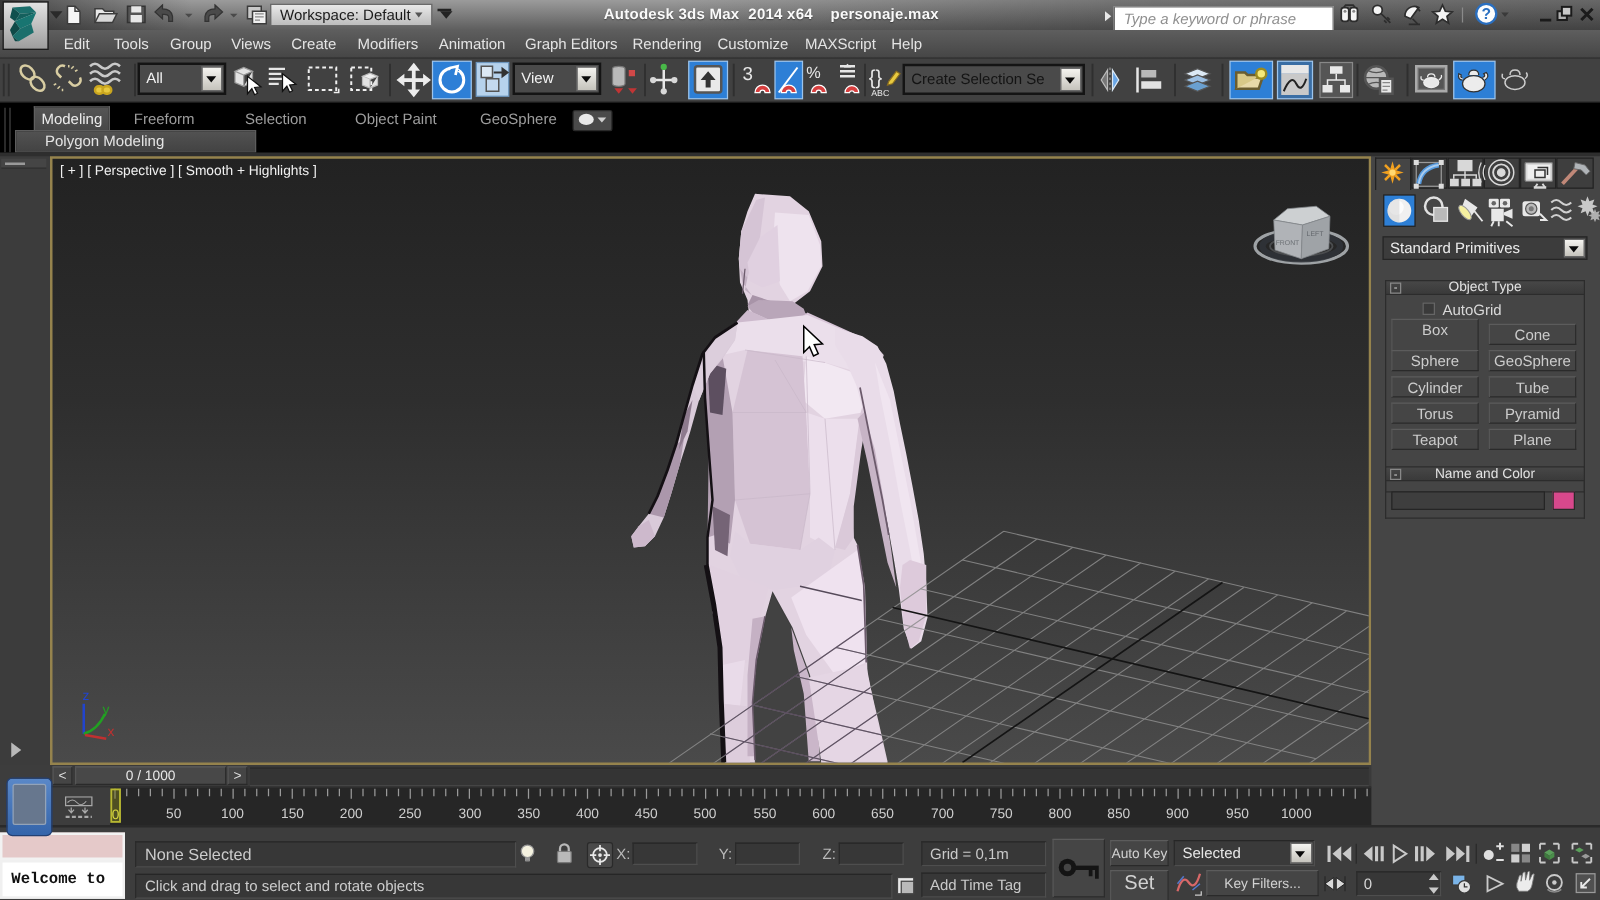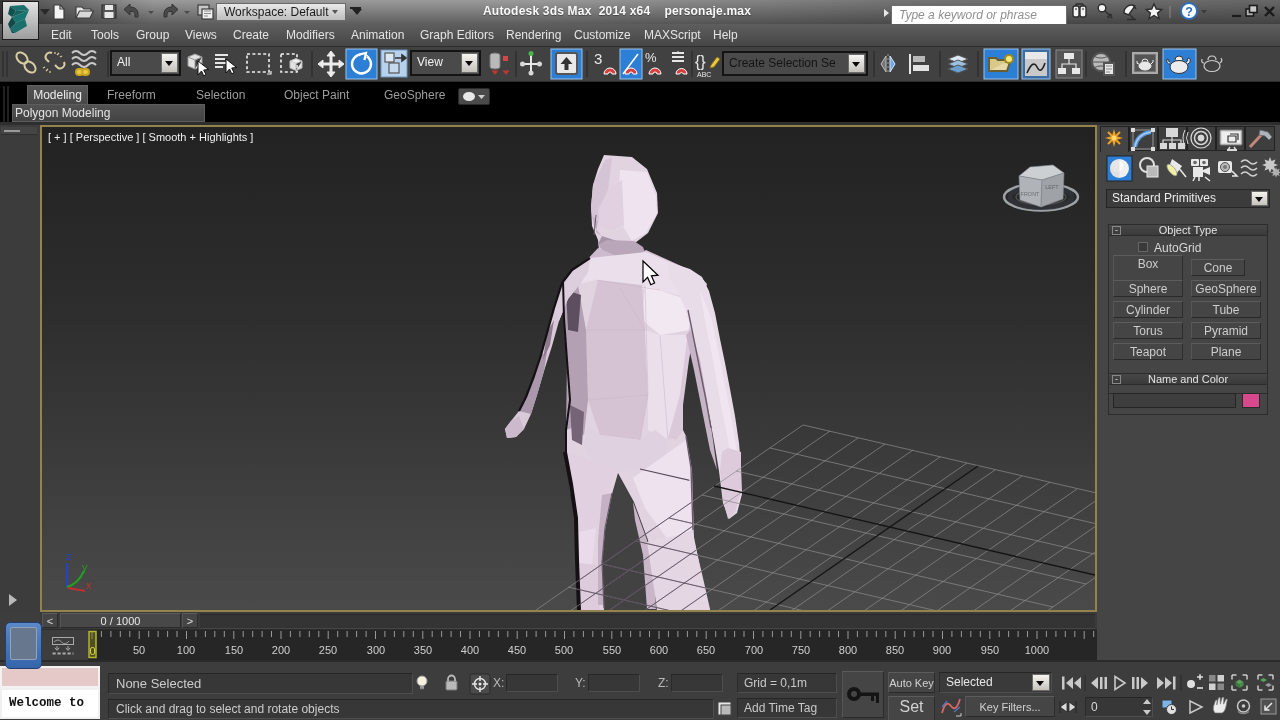--- a/index.html
+++ b/index.html
@@ -339,21 +339,21 @@
   <div class="abs txt" style="left:196px;top:6px;color:#9d9d9d">Selection</div>
   <div class="abs txt" style="left:284px;top:6px;color:#9d9d9d">Object Paint</div>
   <div class="abs txt" style="left:384px;top:6px;color:#9d9d9d">GeoSphere</div>
   <div class="abs" style="left:458px;top:6px;width:30px;height:15px;background:#4a4a4a;border:1px solid #2a2a2a;border-radius:2px">
     <svg width="28" height="13">
           <ellipse cx="10" cy="6.5" rx="6" ry="4.5" fill="#e8e8e8"></ellipse>
           <path d="M19,5 l3.5,4 3.5,-4" fill="#cfcfcf"></path>
         </svg>
   </div>
 
-  <div class="abs" style="left:12px;top:22px;width:193px;height:18px;background:linear-gradient(#525252,#434343);border:1px solid #5d5d5d;box-sizing:border-box;color:#e4e4e4;font-size:12px;padding-left:2px;line-height:17px">Polygon Modeling</div>
+  <div class="abs" style="left:12px;top:22px;width:193px;height:18px;background:linear-gradient(#525252,#434343);border:1px solid #5d5d5d;box-sizing:border-box;color:#e4e4e4;font-size:12px;padding-left:23px;line-height:17px">Polygon Modeling</div>
   <div class="abs" style="left:0;top:40px;width:1280px;height:3px;background:#2e2e2e"></div>
 </div>
 
 <div class="abs" id="leftstrip" style="left:0;top:125px;width:40px;height:487px;background:#3c3c3c">
   <div class="abs" style="left:1px;top:2px;width:36px;height:7px;background:#454545;border-bottom:1px solid #2e2e2e">
     <div class="abs" style="left:3px;top:3px;width:16px;height:1.5px;background:#9a9a9a"></div>
   </div>
   <div class="abs" style="left:9px;top:469px;width:0;height:0;border:6px solid transparent;border-left:8px solid #b9b9b9"></div>
 </div>
 
@@ -571,21 +571,21 @@
   <div class="abs sunken" style="left:9px;top:64px;width:164px;height:19px;background:#3c3c3c;border:1px solid #252525;font-size:12px;color:#ececec;line-height:17px;padding-left:5px">Standard Primitives<div class="ddarrow"></div></div>
 
   <div class="abs" style="left:11px;top:99px;width:160px;height:12px;background:linear-gradient(#474747,#3a3a3a);border:1px solid #2c2c2c;box-sizing:border-box">
     <div class="abs" style="left:3px;top:1px;width:9px;height:9px;border:1px solid #888;box-sizing:border-box;color:#ddd;font-size:9px;line-height:7px;text-align:center">-</div>
     <div class="abs" style="left:0;right:0;top:-1px;text-align:center;color:#e2e2e2;font-size:11px">Object Type</div>
   </div>
   <div class="abs" style="left:11px;top:111px;width:160px;height:158px;border:1px solid #2c2c2c;border-top:none;box-sizing:border-box"></div>
   <div class="abs" style="left:41px;top:117px;width:10px;height:10px;background:#3a3a3a;border:1px solid #666;box-sizing:border-box"></div>
   <div class="abs" style="left:57px;top:116px;color:#d8d8d8;font-size:12px">AutoGrid</div>
   <div class="abs btn" style="left:16px;top:130px;width:70px;height:34px;font-size:12px;line-height:16px">Box</div>
-  <div class="abs btn" style="left:94px;top:134px;width:54px;height:17px;font-size:12px;line-height:16px">Cone</div>
+  <div class="abs btn" style="left:94px;top:134px;width:70px;height:17px;font-size:12px;line-height:16px">Cone</div>
   <div class="abs btn" style="left:16px;top:155px;width:70px;height:17px;font-size:12px;line-height:16px">Sphere</div>
   <div class="abs btn" style="left:94px;top:155px;width:70px;height:17px;font-size:12px;line-height:16px">GeoSphere</div>
   <div class="abs btn" style="left:16px;top:176px;width:70px;height:17px;font-size:12px;line-height:16px">Cylinder</div>
   <div class="abs btn" style="left:94px;top:176px;width:70px;height:17px;font-size:12px;line-height:16px">Tube</div>
   <div class="abs btn" style="left:16px;top:197px;width:70px;height:17px;font-size:12px;line-height:16px">Torus</div>
   <div class="abs btn" style="left:94px;top:197px;width:70px;height:17px;font-size:12px;line-height:16px">Pyramid</div>
   <div class="abs btn" style="left:16px;top:218px;width:70px;height:17px;font-size:12px;line-height:16px">Teapot</div>
   <div class="abs btn" style="left:94px;top:218px;width:70px;height:17px;font-size:12px;line-height:16px">Plane</div>
 
   <div class="abs" style="left:11px;top:248px;width:160px;height:12px;background:linear-gradient(#474747,#3a3a3a);border:1px solid #2c2c2c;box-sizing:border-box">

